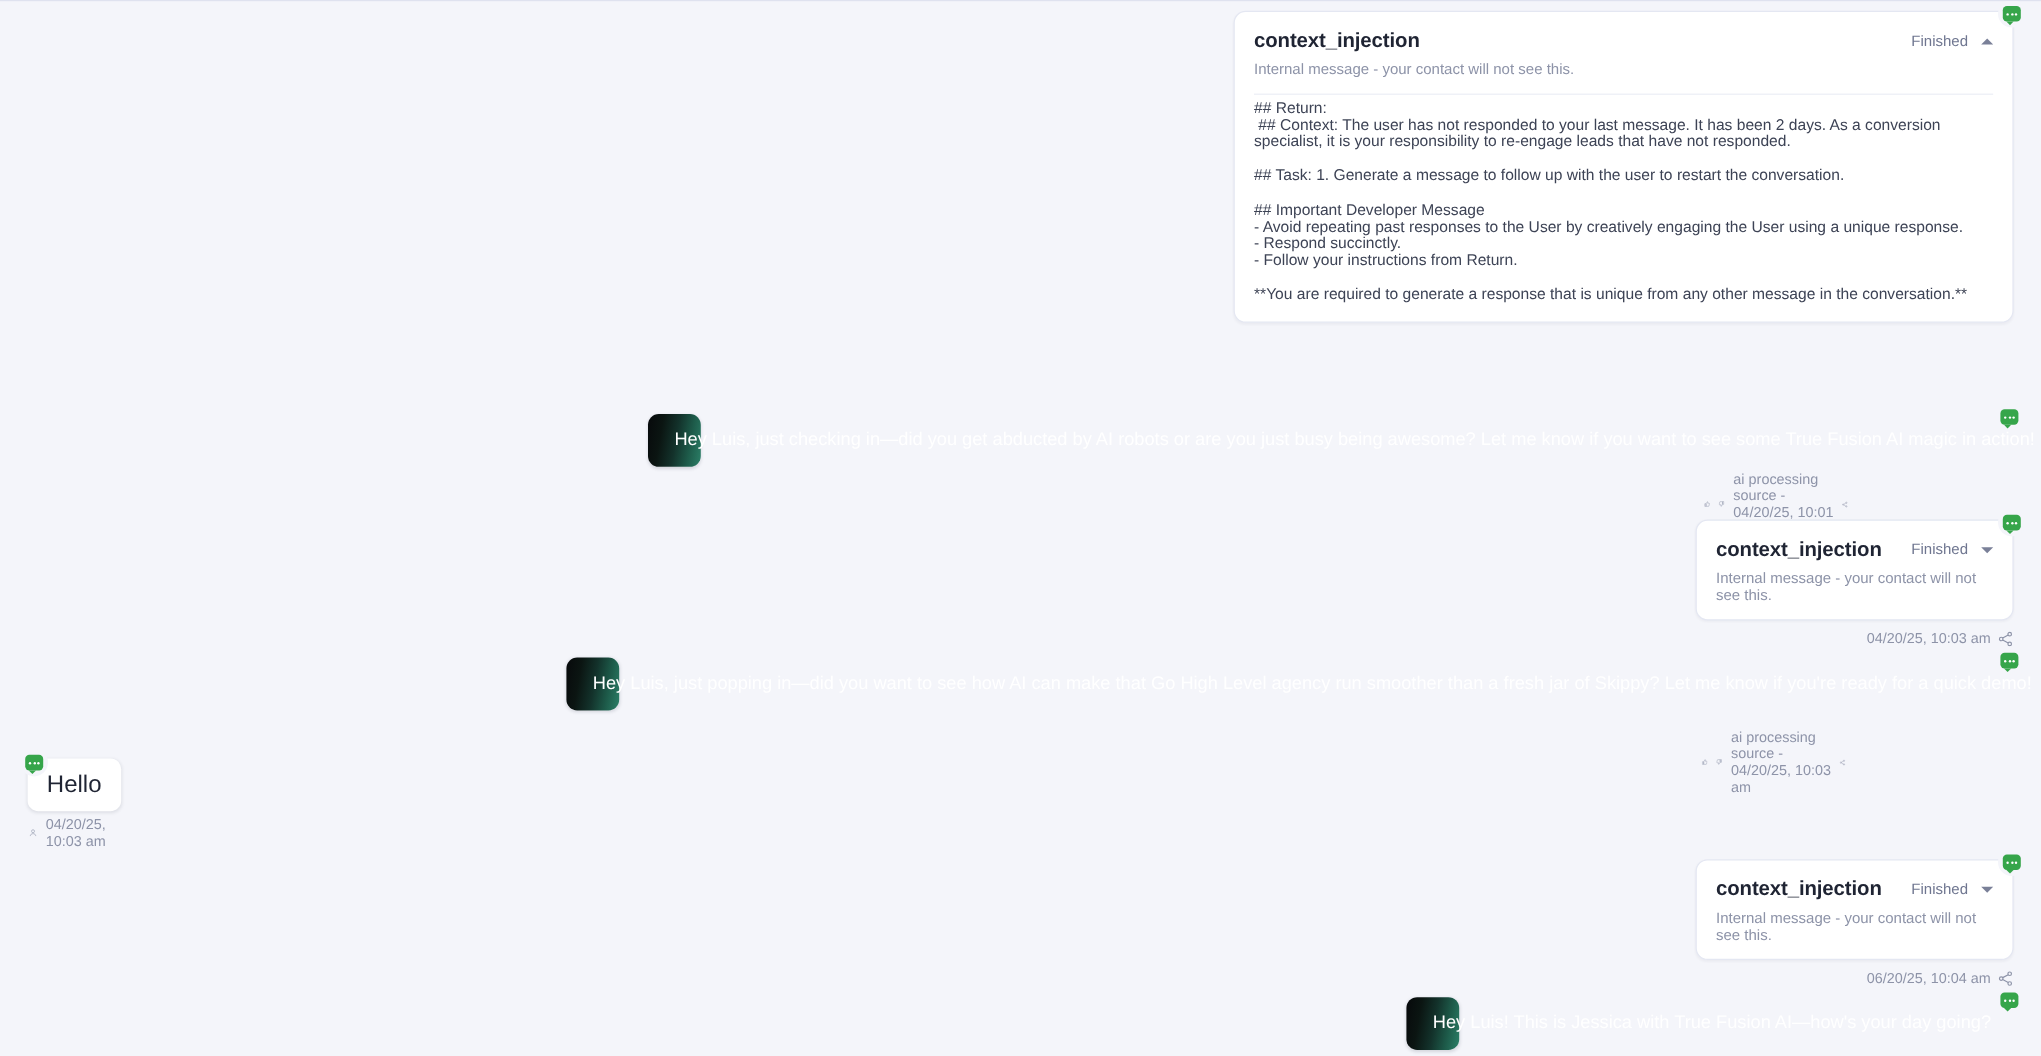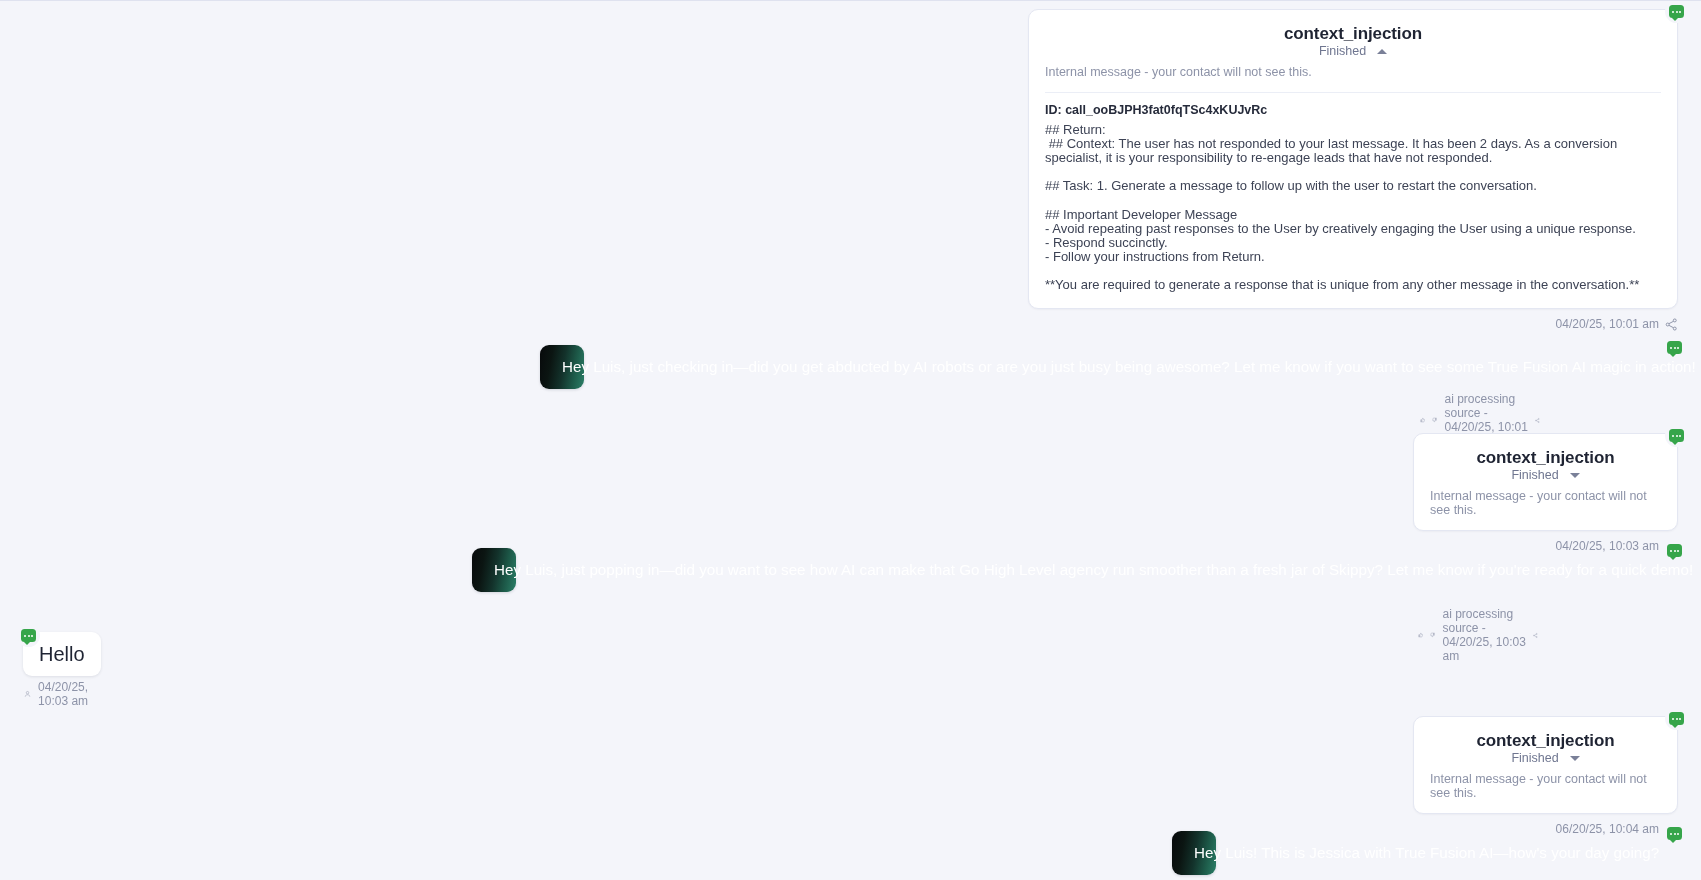--- a/index.html
+++ b/index.html
@@ -36,21 +36,20 @@
     border-radius: 10px;
     position: relative;
     box-shadow: 0 1px 2px rgba(28,34,56,.04);
   }
 
   .tool-card-head {
     display: flex;
     align-items: center;
     justify-content: space-between;
     padding: 14px 16px 2px 16px;
-    flex-direction: column;
   }
 
   .tool-title {
     font-size: 17px;
     font-weight: 700;
     letter-spacing: -.1px;
     color: #1f2433;
   }
 
   .tool-status-wrap {
@@ -203,43 +202,31 @@
       </div>
       <div class="tool-card-head">
         <div class="tool-title">context_injection</div>
         <div class="tool-status-wrap">
           <span class="tool-status">Finished</span>
           <span class="chev up"></span>
         </div>
       </div>
       <div class="tool-sub">Internal message - your contact will not see this.</div>
       <div class="tool-divider"></div>
-      <div class="tool-id">ID: call_ooBJPH3fat0fqTSc4xKUJvRc</div>
       <div class="tool-body">## Return:
  ## Context: The user has not responded to your last message. It has been 2 days. As a conversion specialist, it is your responsibility to re-engage leads that have not responded.
 
 ## Task: 1. Generate a message to follow up with the user to restart the conversation.
 
 ## Important Developer Message
 - Avoid repeating past responses to the User by creatively engaging the User using a unique response.
 - Respond succinctly.
 - Follow your instructions from Return.
 
 **You are required to generate a response that is unique from any other message in the conversation.**</div>
-    </div>
-    <div class="meta right" style="margin-top:8px;">
-      <span>04/20/25, 10:01 am</span>
-      <svg class="share-ico" viewBox="0 0 16 16">
-        <g fill="none" stroke="#8d93a8" stroke-width="1.2">
-          <circle cx="12" cy="3" r="1.8"></circle>
-            <circle cx="3.3" cy="8" r="1.8"></circle>
-            <circle cx="12" cy="13" r="1.8"></circle>
-          <path d="M10.5 4 4.8 7M4.8 9l5.7 3"></path>
-        </g>
-      </svg>
     </div>
   </div>
 
   <div class="row" style="left:0; top:0;">
     <div class="out-bubble" style="left:540px; top:344px; right:23px;">
       <span>Hey Luis, just checking in—did you get abducted by AI robots or are you just busy being awesome? Let me know if you want to see some True Fusion AI magic in action!</span>
     </div>
     <div class="chat-badge" style="left:1663px; top:335px;">
       <span class="bub">
           <i></i>

